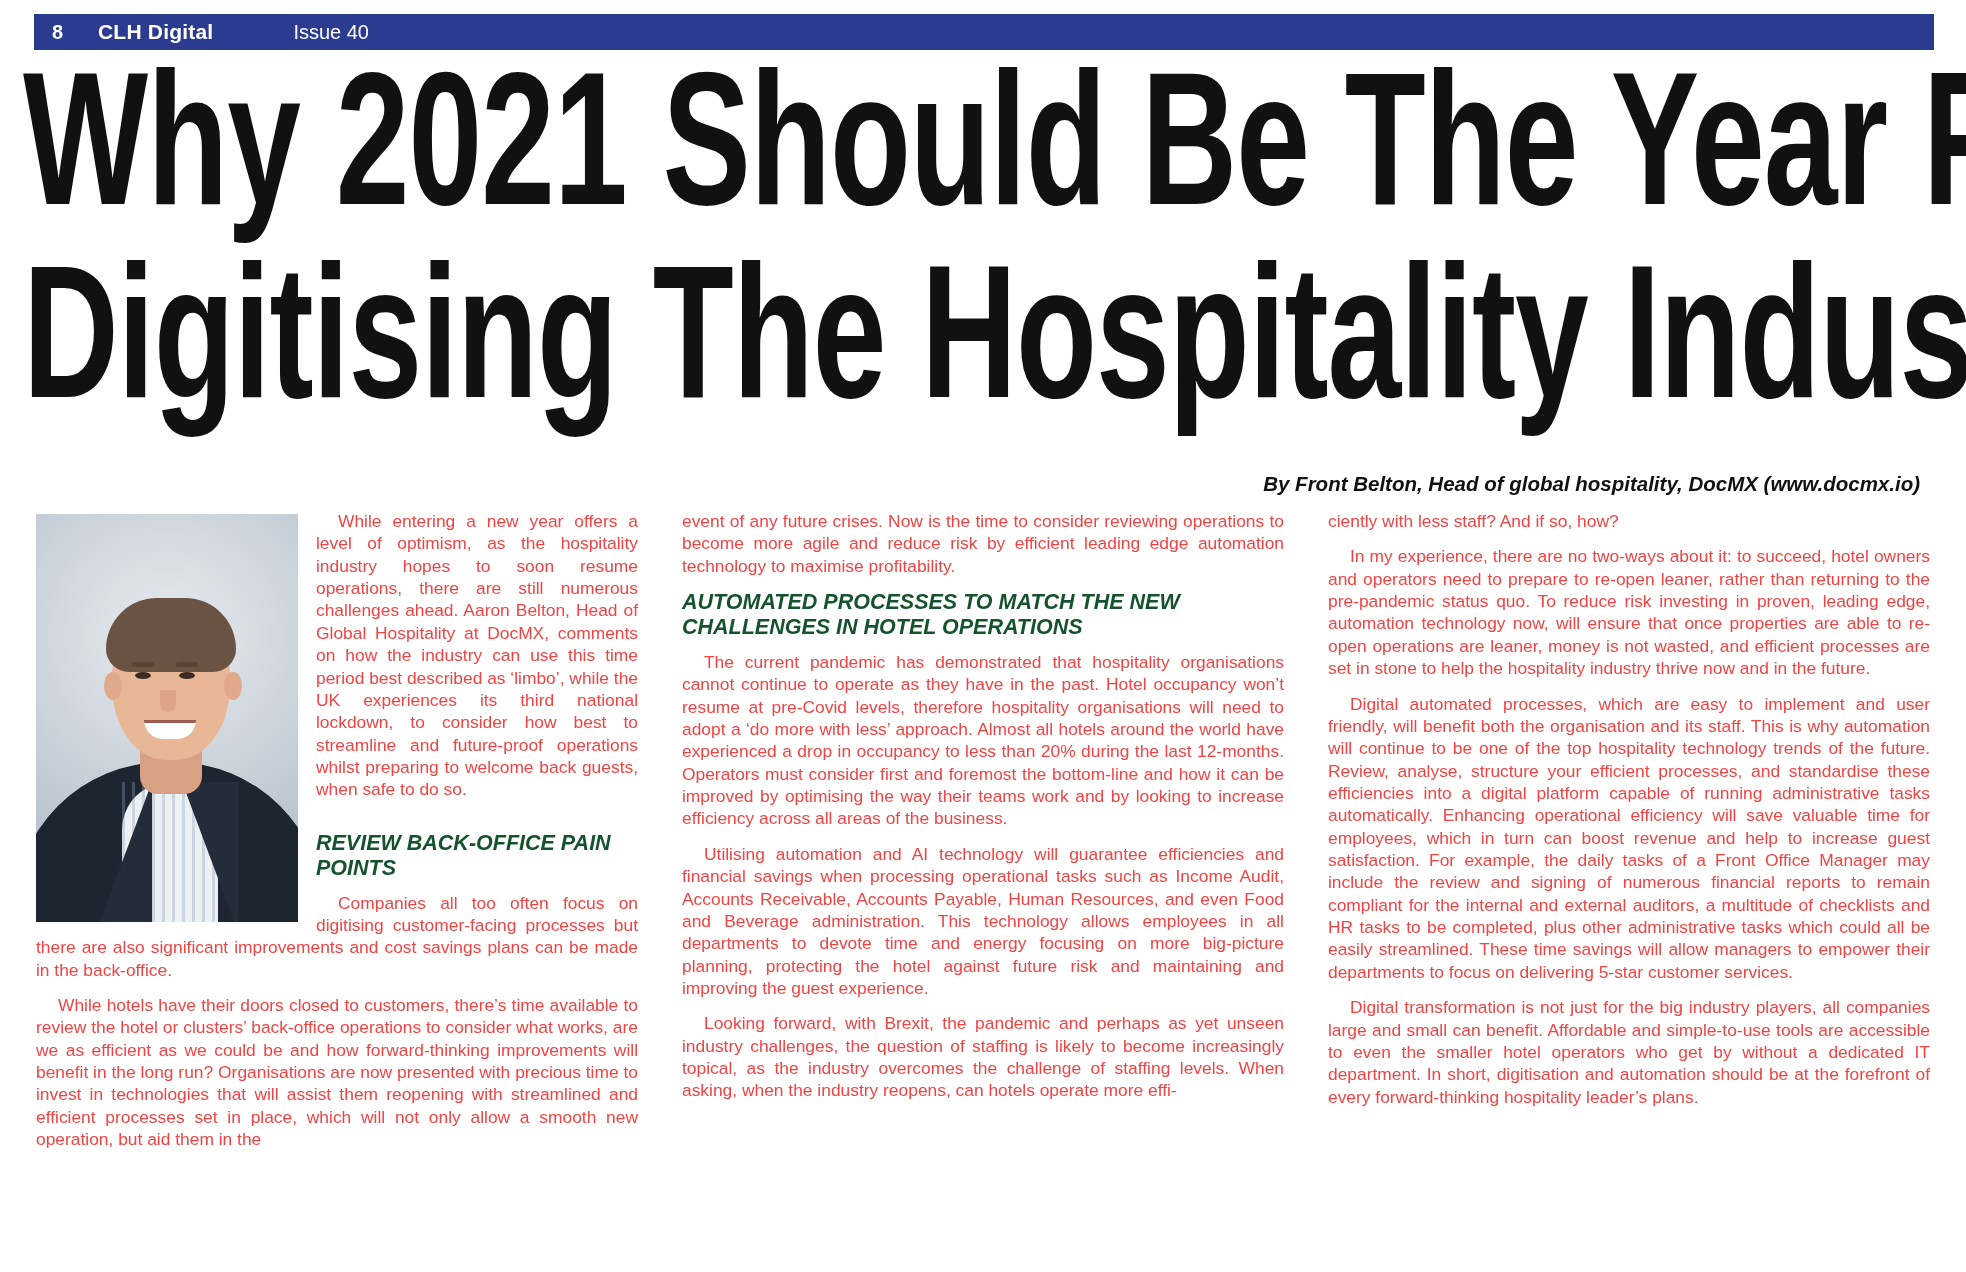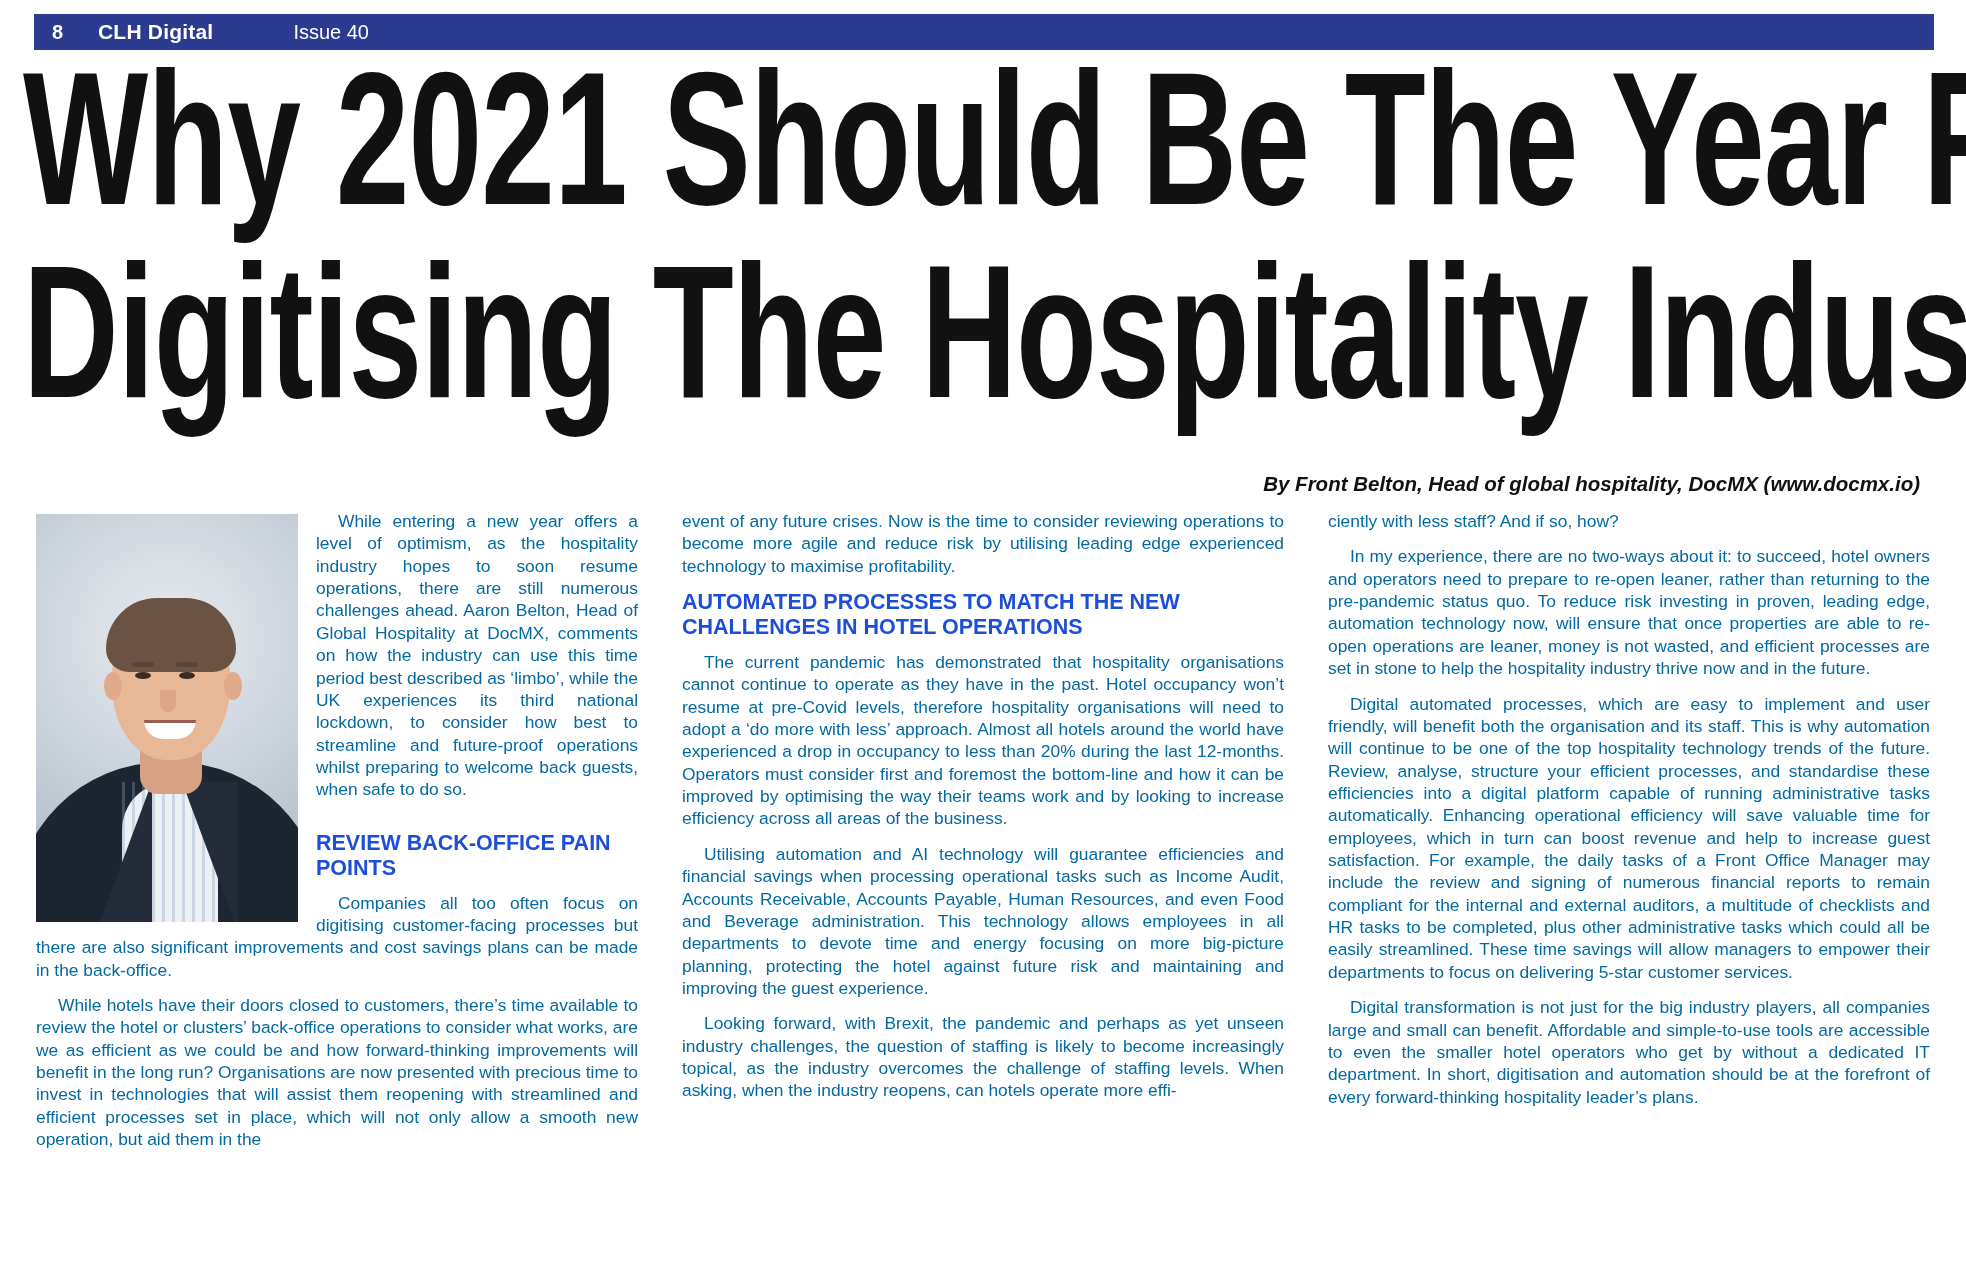--- a/index.html
+++ b/index.html
@@ -94,30 +94,31 @@
   .col {
     width: 602px;
     position: relative;
   }
   .col p {
     margin: 0 0 13px 0;
     font-size: 17.4px;
     line-height: 1.285;
     text-align: justify;
     text-justify: inter-word;
-    color: #0369a1;
+    color: #ef4444;
   }
   .col p.indent { text-indent: 22px; }
   .subhead {
-    color: #1d4ed8;
+    color: #14532d;
     font-weight: bold;
     font-size: 21.5px;
     line-height: 1.16;
     margin: 30px 0 11px 0;
     text-transform: uppercase;
+    font-style: italic;
   }
   .subhead.first { margin-top: 4px; }
 
   
   .portrait-wrap {
     float: left;
     width: 262px;
     height: 408px;
     margin: 4px 18px 6px 0;
     position: relative;
@@ -285,21 +286,21 @@
       <div class="nose"></div>
       <div class="mouth"></div>
     </div>
     <p class="indent">While entering a new year offers a level of optimism, as the hospitality industry hopes to soon resume operations, there are still numerous challenges ahead. Aaron Belton, Head of Global Hospitality at DocMX, comments on how the industry can use this time period best described as ‘limbo’, while the UK experiences its third national lockdown, to consider how best to streamline and future-proof operations whilst preparing to welcome back guests, when safe to do so.</p>
     <div class="subhead">REVIEW BACK-OFFICE PAIN POINTS</div>
     <p class="indent">Companies all too often focus on digitising customer-facing processes but there are also significant improvements and cost savings plans can be made in the back-office.</p>
     <p class="indent">While hotels have their doors closed to customers, there’s time available to review the hotel or clusters’ back-office operations to consider what works, are we as efficient as we could be and how forward-thinking improvements will benefit in the long run? Organisations are now presented with precious time to invest in technologies that will assist them reopening with streamlined and efficient processes set in place, which will not only allow a smooth new operation, but aid them in the</p>
   </div>
 
   <div class="col">
-    <p>event of any future crises. Now is the time to consider reviewing operations to become more agile and reduce risk by utilising leading edge experienced technology to maximise profitability.</p>
+    <p>event of any future crises. Now is the time to consider reviewing operations to become more agile and reduce risk by efficient leading edge automation technology to maximise profitability.</p>
     <div class="subhead first">AUTOMATED PROCESSES TO MATCH THE NEW CHALLENGES IN HOTEL OPERATIONS</div>
     <p class="indent">The current pandemic has demonstrated that hospitality organisations cannot continue to operate as they have in the past. Hotel occupancy won’t resume at pre-Covid levels, therefore hospitality organisations will need to adopt a ‘do more with less’ approach. Almost all hotels around the world have experienced a drop in occupancy to less than 20% during the last 12-months. Operators must consider first and foremost the bottom-line and how it can be improved by optimising the way their teams work and by looking to increase efficiency across all areas of the business.</p>
     <p class="indent">Utilising automation and AI technology will guarantee efficiencies and financial savings when processing operational tasks such as Income Audit, Accounts Receivable, Accounts Payable, Human Resources, and even Food and Beverage administration. This technology allows employees in all departments to devote time and energy focusing on more big-picture planning, protecting the hotel against future risk and maintaining and improving the guest experience.</p>
     <p class="indent">Looking forward, with Brexit, the pandemic and perhaps as yet unseen industry challenges, the question of staffing is likely to become increasingly topical, as the industry overcomes the challenge of staffing levels. When asking, when the industry reopens, can hotels operate more effi-</p>
   </div>
 
   <div class="col">
     <p>ciently with less staff? And if so, how?</p>
     <p class="indent">In my experience, there are no two-ways about it: to succeed, hotel owners and operators need to prepare to re-open leaner, rather than returning to the pre-pandemic status quo. To reduce risk investing in proven, leading edge, automation technology now, will ensure that once properties are able to re-open operations are leaner, money is not wasted, and efficient processes are set in stone to help the hospitality industry thrive now and in the future.</p>
     <p class="indent">Digital automated processes, which are easy to implement and user friendly, will benefit both the organisation and its staff. This is why automation will continue to be one of the top hospitality technology trends of the future. Review, analyse, structure your efficient processes, and standardise these efficiencies into a digital platform capable of running administrative tasks automatically. Enhancing operational efficiency will save valuable time for employees, which in turn can boost revenue and help to increase guest satisfaction. For example, the daily tasks of a Front Office Manager may include the review and signing of numerous financial reports to remain compliant for the internal and external auditors, a multitude of checklists and HR tasks to be completed, plus other administrative tasks which could all be easily streamlined. These time savings will allow managers to empower their departments to focus on delivering 5-star customer services.</p>

